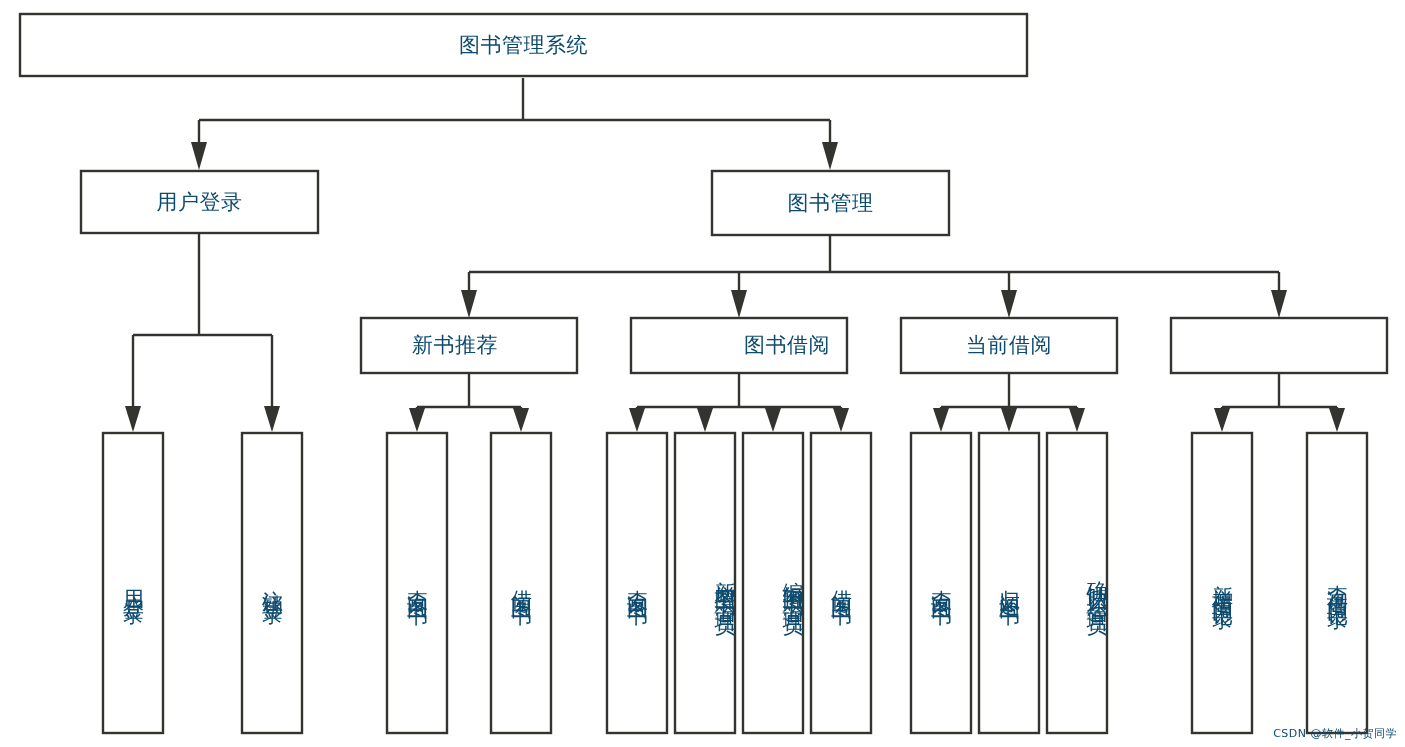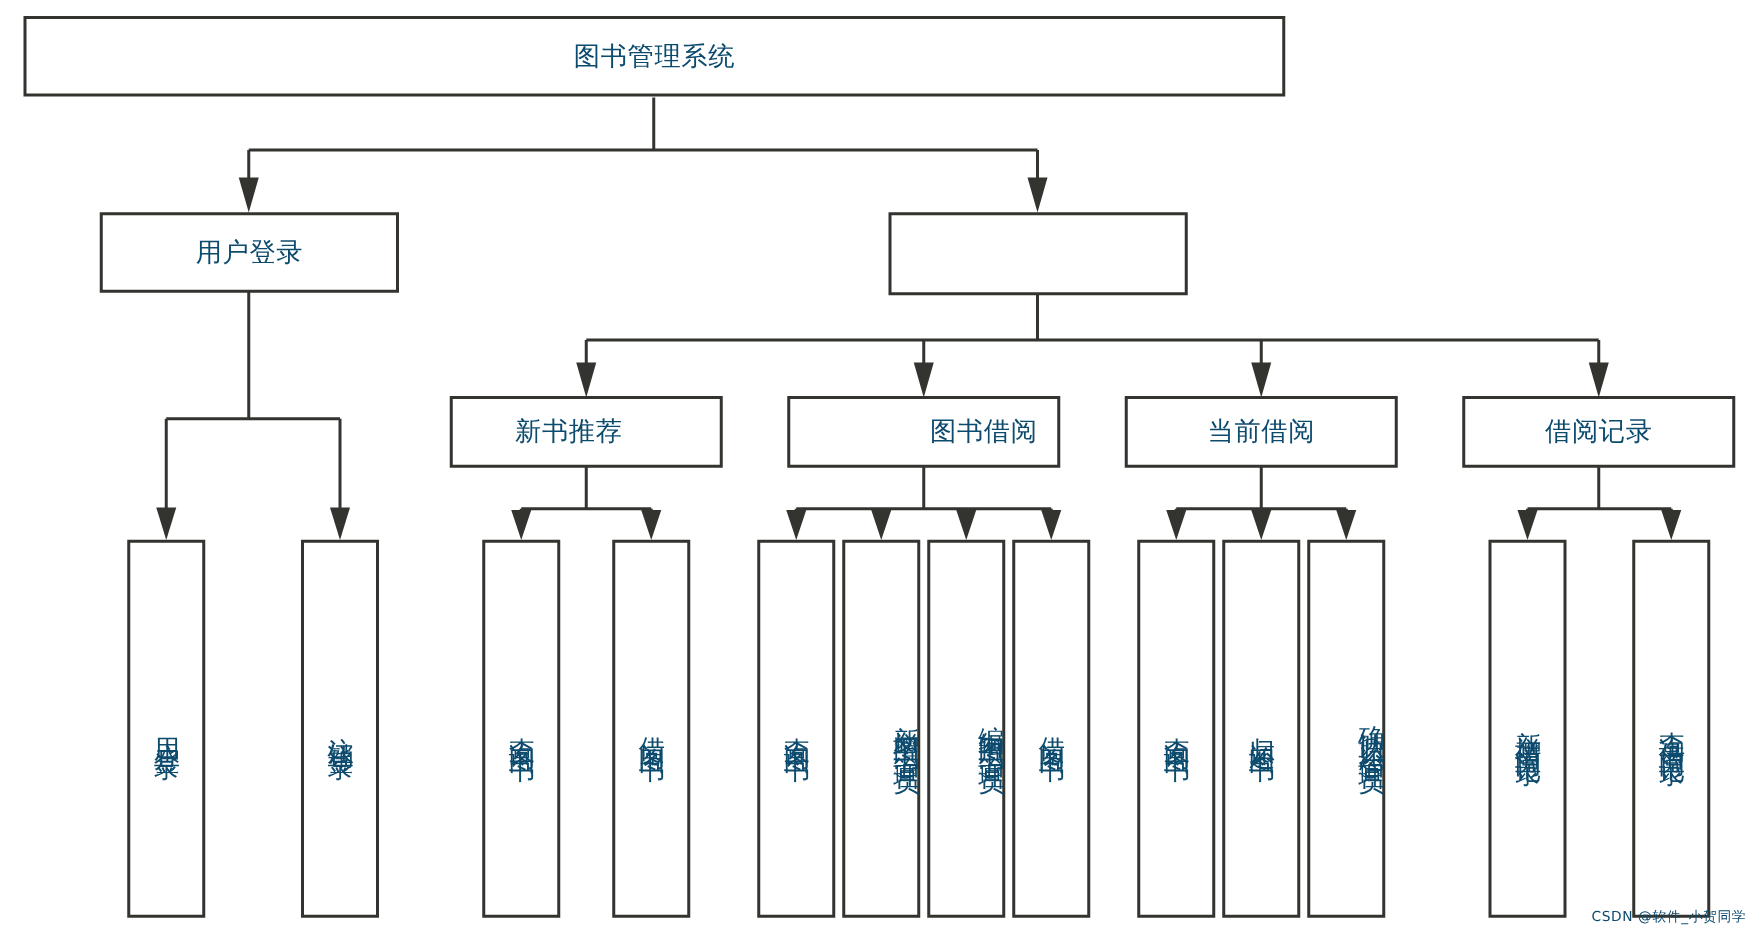--- a/index.html
+++ b/index.html
@@ -179,25 +179,25 @@
       <rect class="node-box" x="1047" y="433" width="60" height="300"></rect>
 
       <rect class="node-box" x="1192" y="433" width="60" height="300"></rect>
       <rect class="node-box" x="1307" y="433" width="60" height="300"></rect>
     </g>
   </svg>
 
   <div class="node-label horizontal" style="left:20px; top:14px; width:1007px; height:62px;">图书管理系统</div>
 
   <div class="node-label horizontal" style="left:81px; top:171px; width:237px; height:62px;">用户登录</div>
+  <div class="node-label horizontal" style="left:712px; top:171px; width:237px; height:64px;">图书管理</div>
 
   <div class="node-label horizontal" style="left:361px; top:318px; width:188px; height:55px;">新书推荐</div>
   <div class="node-label horizontal" style="left:631px; top:318px; width:216px; height:55px;padding-left:48px;">图书借阅</div>
   <div class="node-label horizontal" style="left:901px; top:318px; width:216px; height:55px;">当前借阅</div>
-  <div class="node-label horizontal" style="left:1171px; top:318px; width:216px; height:55px;">借阅记录</div>
 
   <div class="node-label vertical centered" style="left:103px; top:433px; width:60px; height:300px;">用户登录</div>
   <div class="node-label vertical centered" style="left:242px; top:433px; width:60px; height:300px;">注销登录</div>
 
   <div class="node-label vertical centered" style="left:387px; top:433px; width:60px; height:300px;">查询图书</div>
   <div class="node-label vertical centered" style="left:491px; top:433px; width:60px; height:300px;">借阅图书</div>
 
   <div class="node-label vertical centered" style="left:607px; top:433px; width:60px; height:300px;">查询图书</div>
   <div class="node-label vertical" style="left:675px; top:433px; width:60px; height:300px;">新增图书（管理员）</div>
   <div class="node-label vertical" style="left:743px; top:433px; width:60px; height:300px;">编辑图书（管理员）</div>

